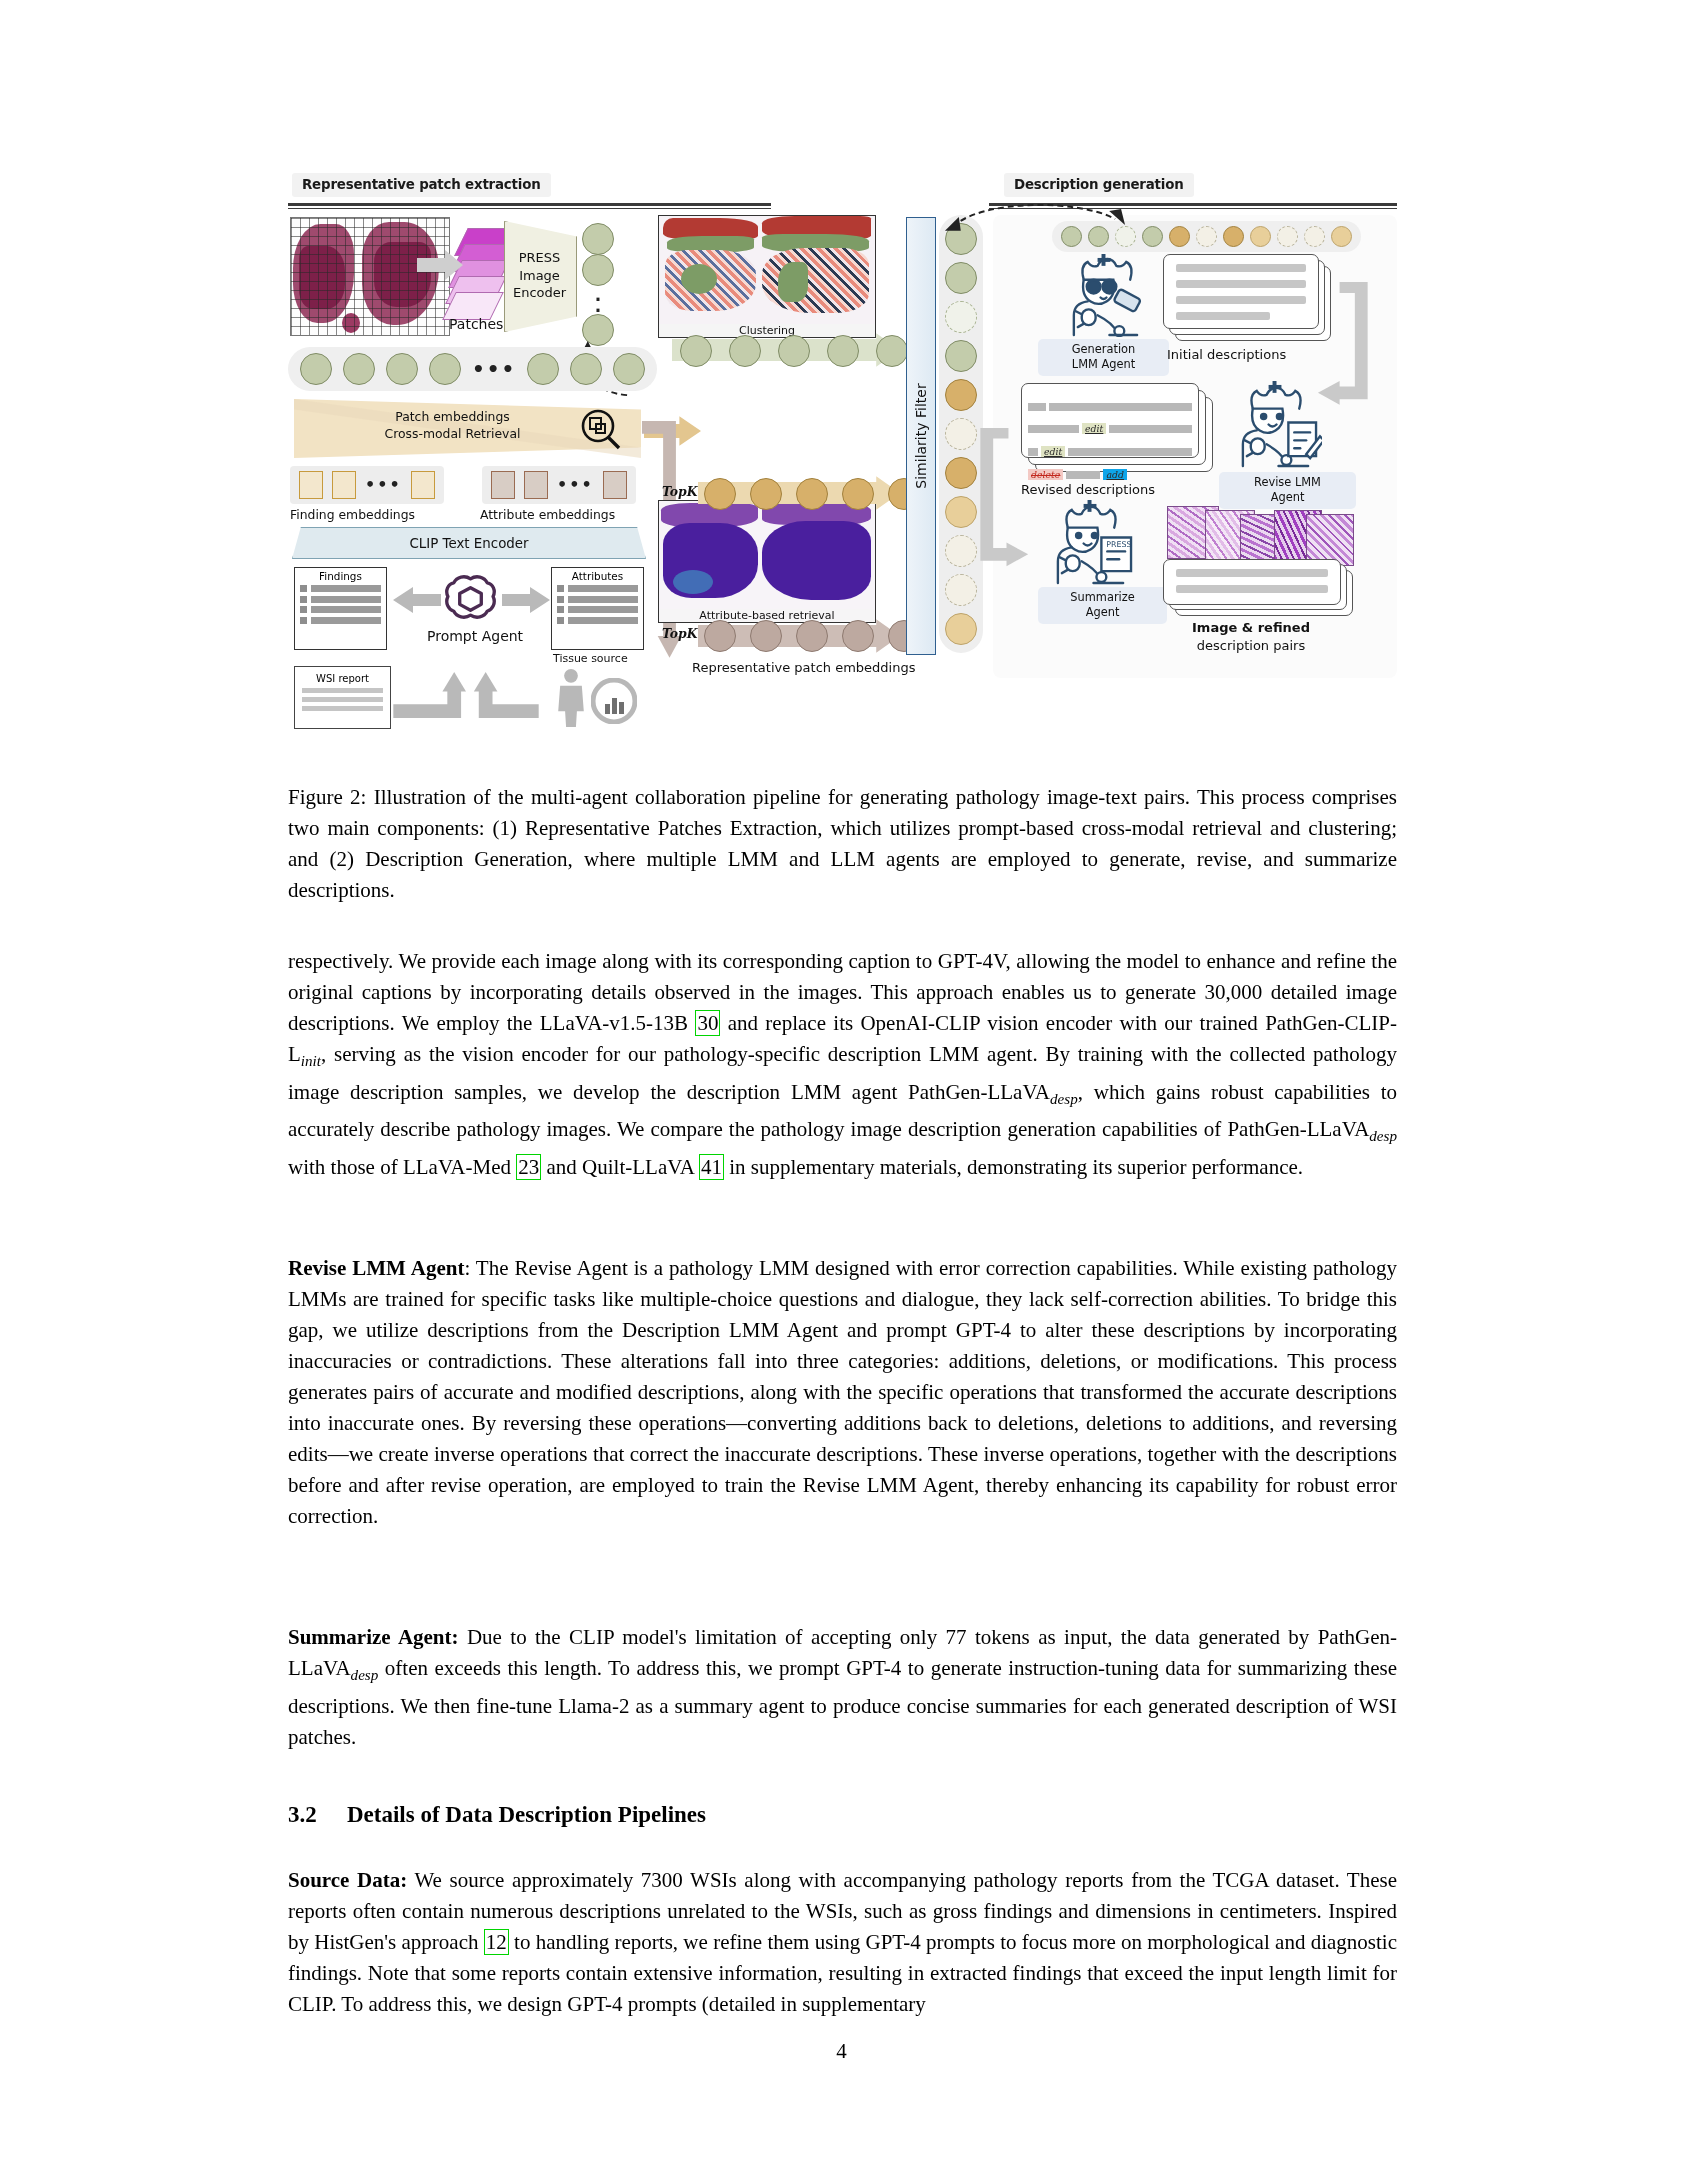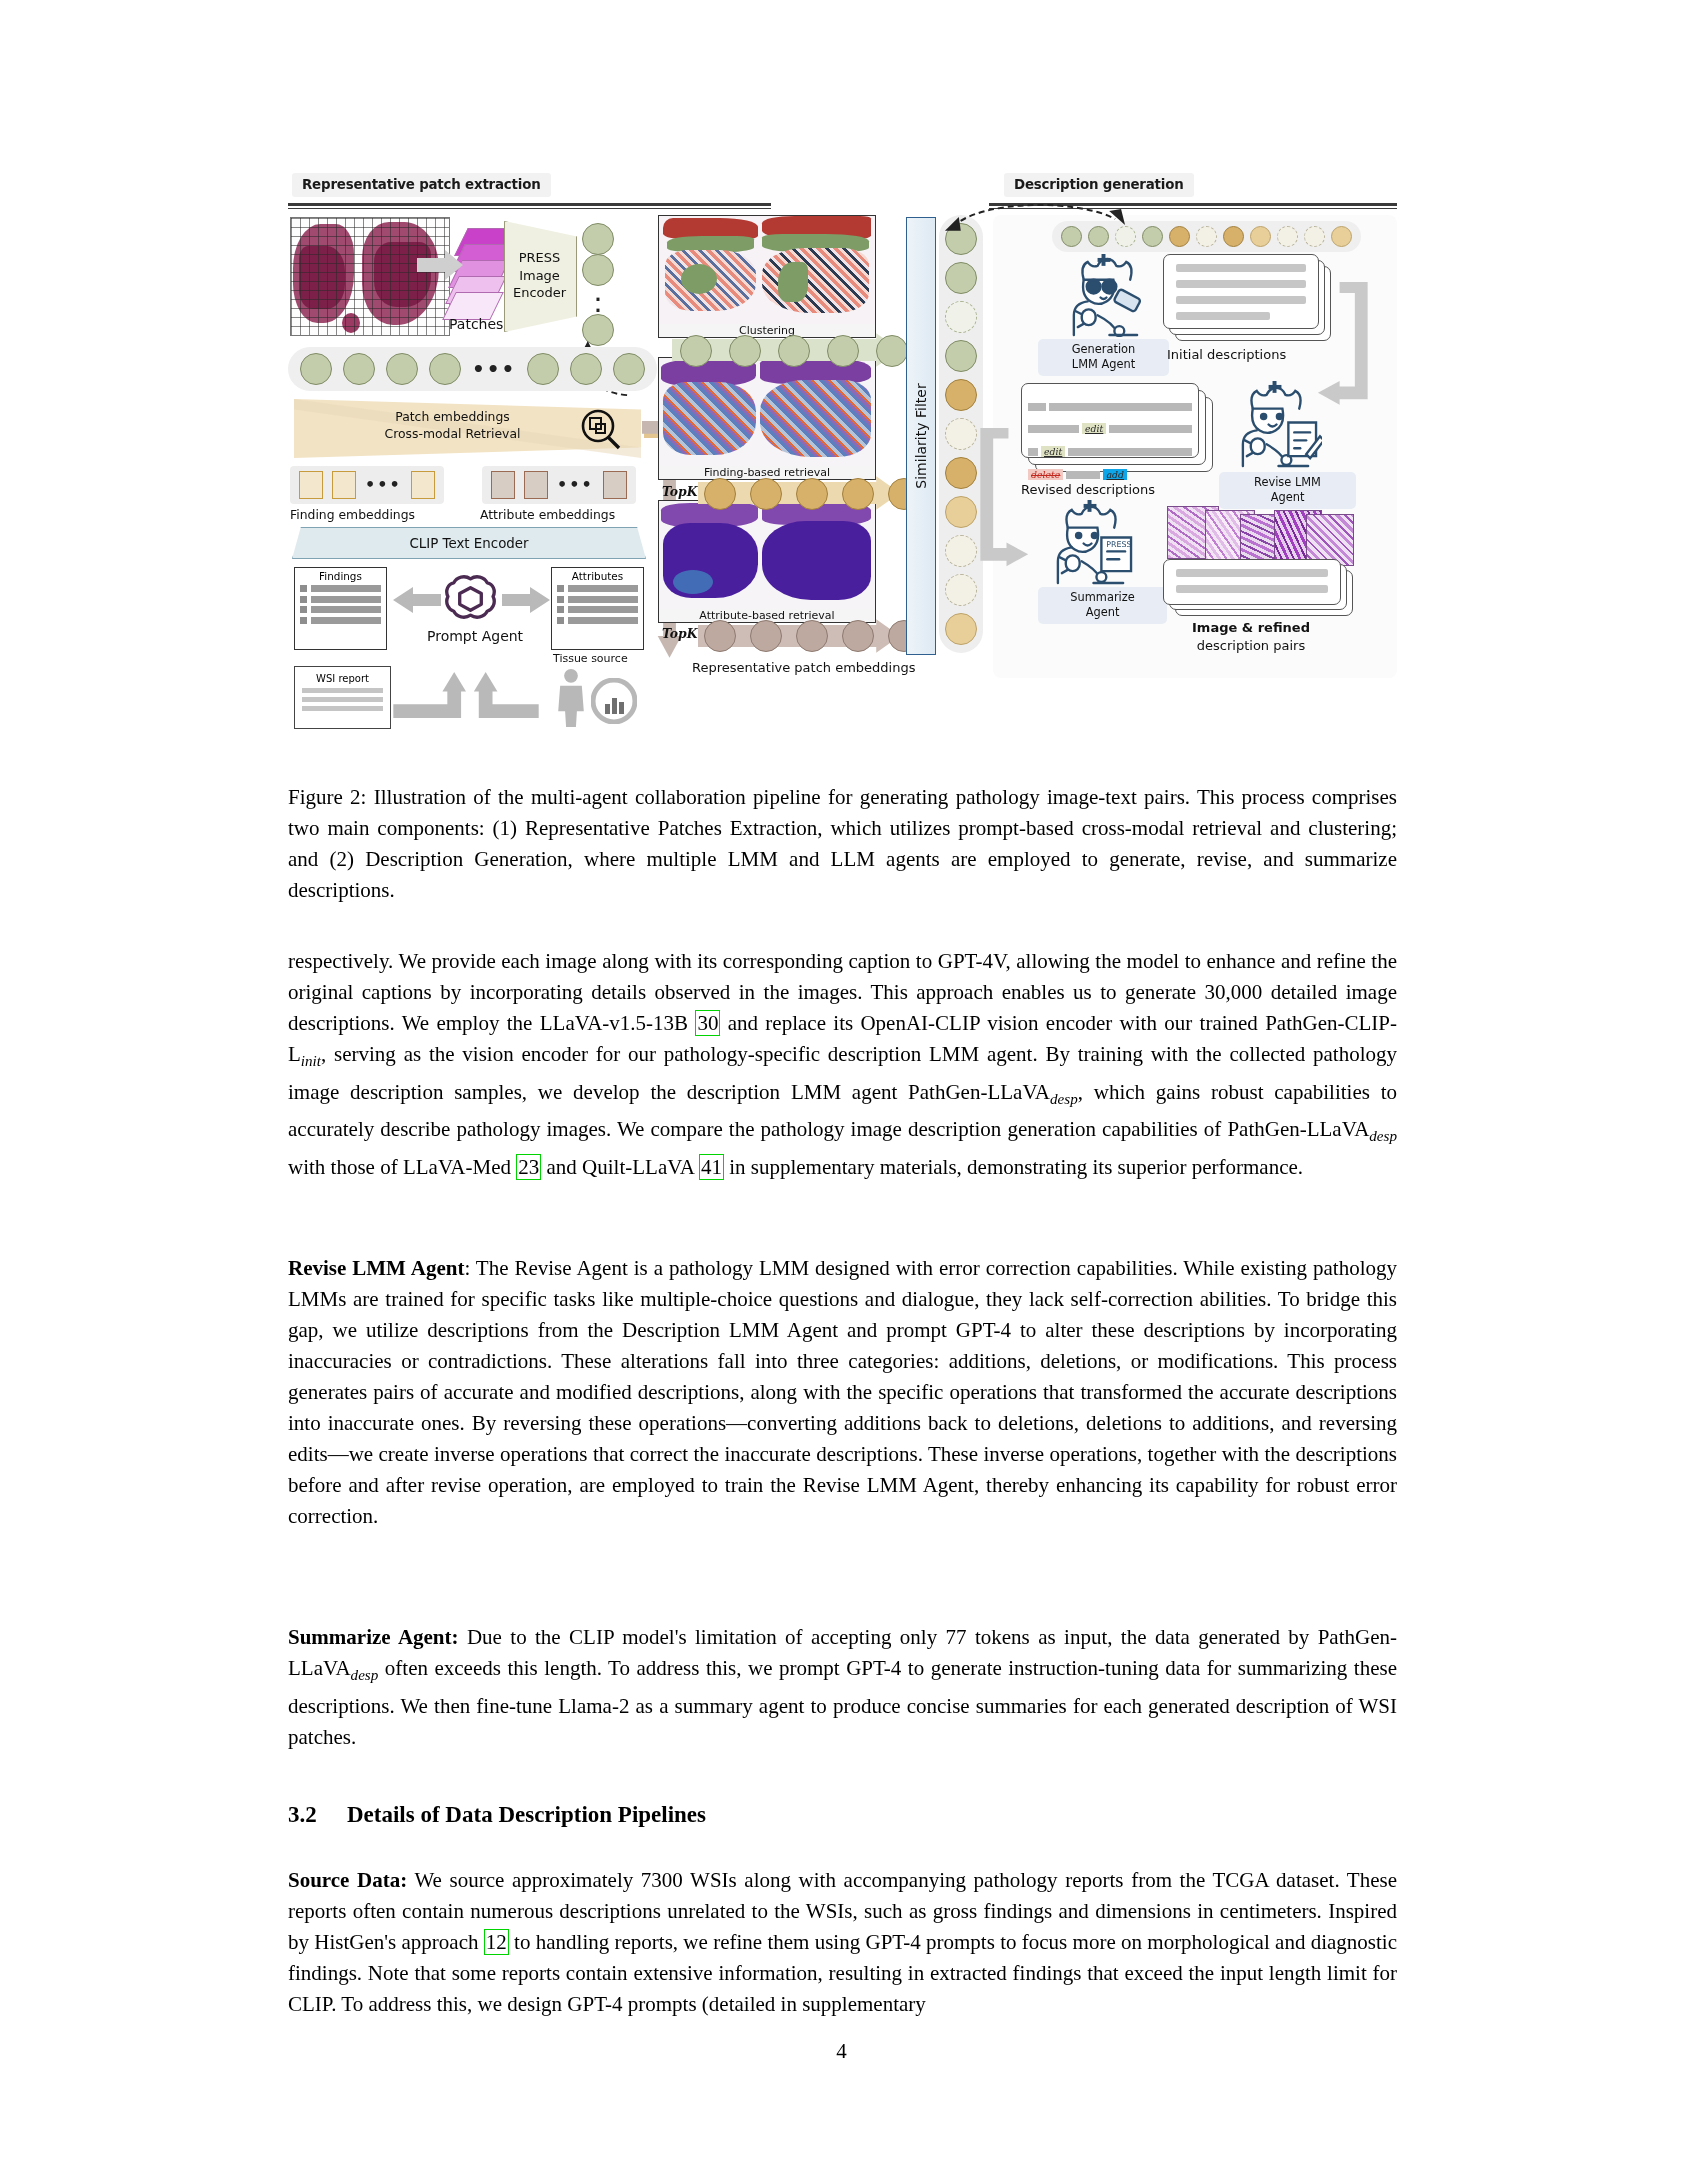--- a/index.html
+++ b/index.html
@@ -369,32 +369,20 @@
         repeating-linear-gradient(45deg,#e98b7c 0 3px,#f6d9d2 3px 6px,#5a6f9e 6px 9px,#f0e6ea 9px 12px);
         border-radius:25% 40% 45% 30%;"></div>
       <div style="position:absolute;left:103px;top:32px;width:107px;height:65px;background:
         repeating-linear-gradient(45deg,#e98b7c 0 3px,#f6d9d2 3px 6px,#2c3a52 6px 9px,#f0e6ea 9px 12px);
         border-radius:40% 25% 30% 45%;"></div>
       <div style="position:absolute;left:22px;top:48px;width:36px;height:30px;background:#7d9c66;border-radius:50%;"></div>
       <div style="position:absolute;left:119px;top:46px;width:30px;height:40px;background:#7d9c66;border-radius:50% 20% 40% 30%;"></div>
       <div class="imgcap">Clustering</div>
     </div>
 
-    <div class="imgbox" style="left:370px;top:184px;width:216px;height:121px;">
-      <div style="position:absolute;inset:0;background:#f7f4f8;"></div>
-      <div style="position:absolute;left:2px;top:2px;width:95px;height:26px;background:#7a3fa0;border-radius:30% 20% 40% 30%;"></div>
-      <div style="position:absolute;left:101px;top:0px;width:111px;height:26px;background:#7a3fa0;border-radius:20% 40% 30% 25%;"></div>
-      <div style="position:absolute;left:4px;top:24px;width:93px;height:73px;background:
-        repeating-linear-gradient(45deg,#5d7fbe 0 3px,#8d6ab8 3px 6px,#e06a3a 6px 8px,#b6c4da 8px 12px);
-        border-radius:25% 40% 45% 30%;"></div>
-      <div style="position:absolute;left:101px;top:22px;width:111px;height:77px;background:
-        repeating-linear-gradient(45deg,#5d7fbe 0 3px,#8d6ab8 3px 6px,#e06a3a 6px 8px,#b6c4da 8px 12px);
-        border-radius:40% 25% 30% 45%;"></div>
-      <div class="imgcap">Finding-based retrieval</div>
-    </div>
 
     <div class="imgbox" style="left:370px;top:327px;width:216px;height:121px;">
       <div style="position:absolute;inset:0;background:#f7f4f8;"></div>
       <div style="position:absolute;left:2px;top:2px;width:97px;height:24px;background:#8148ad;border-radius:30% 20% 40% 30%;"></div>
       <div style="position:absolute;left:103px;top:0px;width:109px;height:24px;background:#8148ad;border-radius:20% 40% 30% 25%;"></div>
       <div style="position:absolute;left:4px;top:22px;width:95px;height:75px;background:#4a1f9e;border-radius:28% 40% 45% 30%;"></div>
       <div style="position:absolute;left:103px;top:20px;width:109px;height:79px;background:#4a1f9e;border-radius:40% 25% 30% 45%;"></div>
       <div style="position:absolute;left:14px;top:69px;width:40px;height:24px;background:#3f8fc0;border-radius:50%;opacity:.7;"></div>
       <div class="imgcap">Attribute-based retrieval</div>
     </div>

